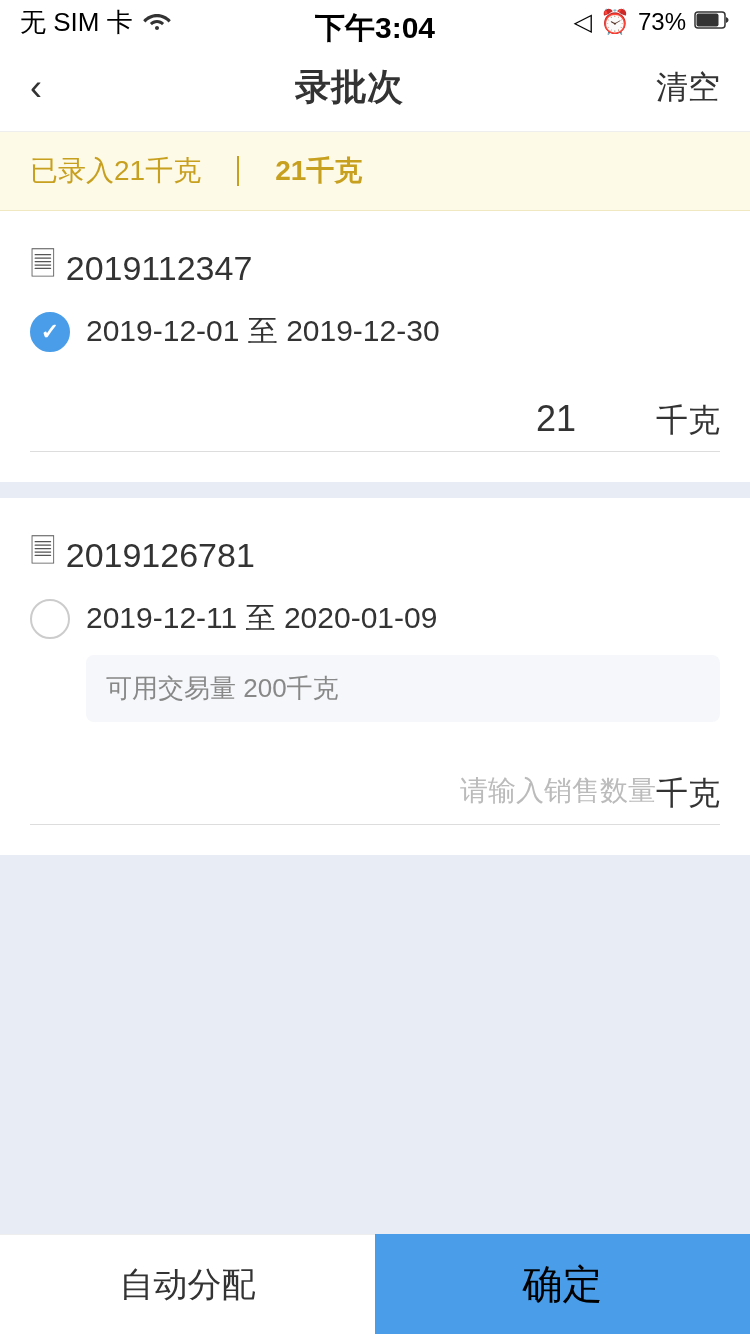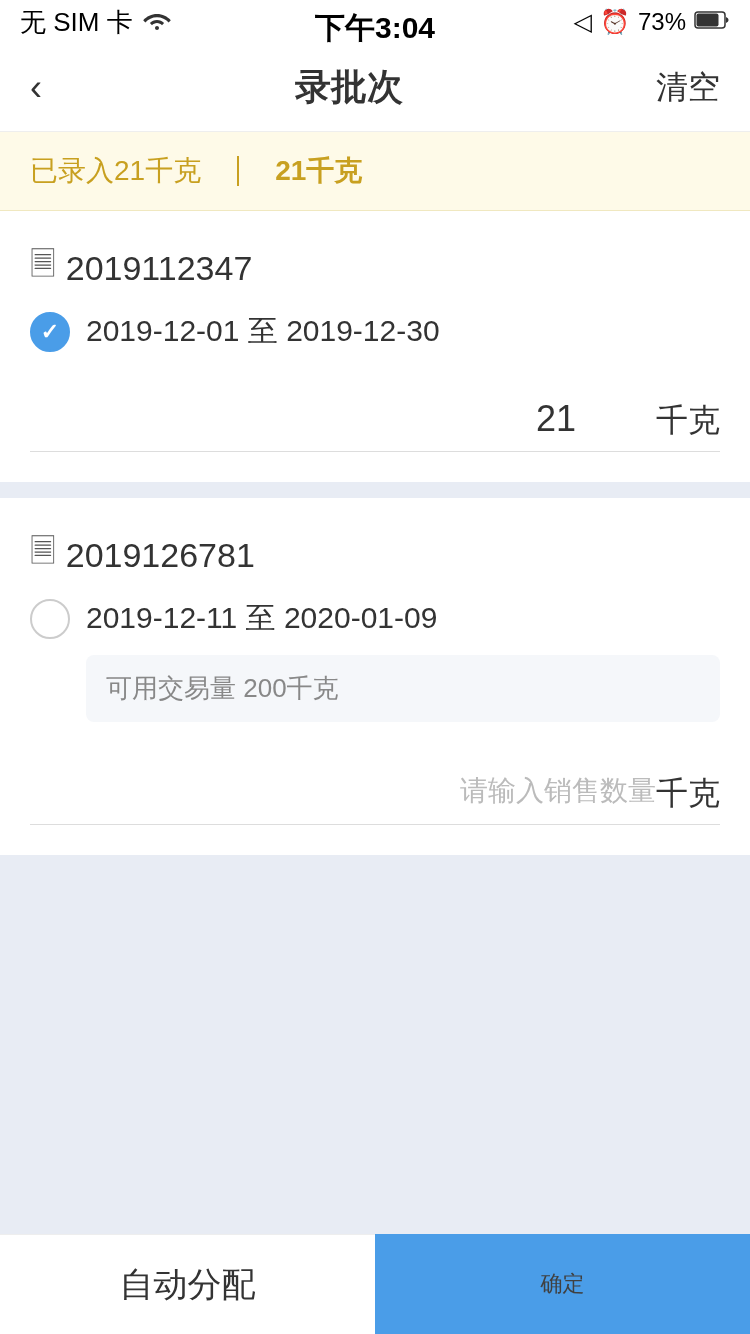--- a/index.html
+++ b/index.html
@@ -200,22 +200,22 @@
       font-size: 34px;
       color: #333;
       cursor: pointer;
       border-top: 1px solid #eee;
     }
     .footer-confirm {
       flex: 1;
       display: flex;
       align-items: center;
       justify-content: center;
-      font-size: 22px;
-      color: #404040;
+      font-size: 40px;
+      color: #000000;
       background: #4a9de8;
       cursor: pointer;
     }
   </style>
 </head>
 <body>
 
 <div class="status-bar">
   <div class="status-left">
     <span>无 SIM 卡</span>

